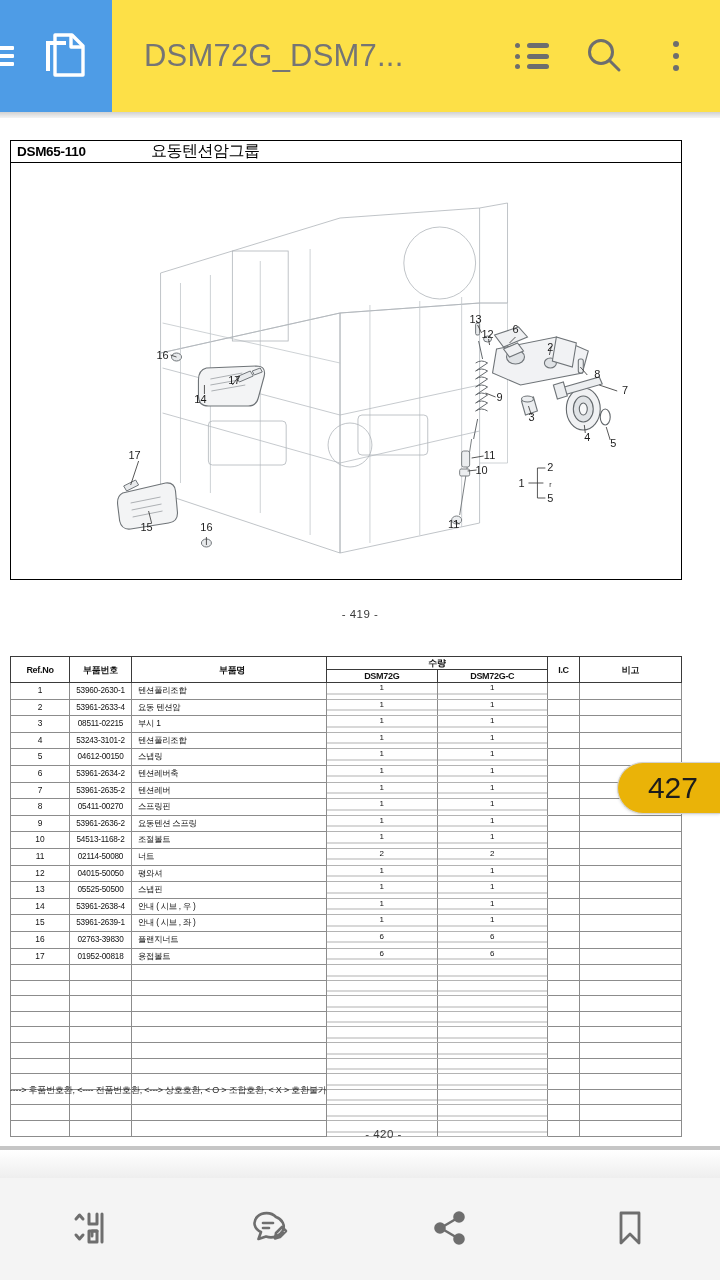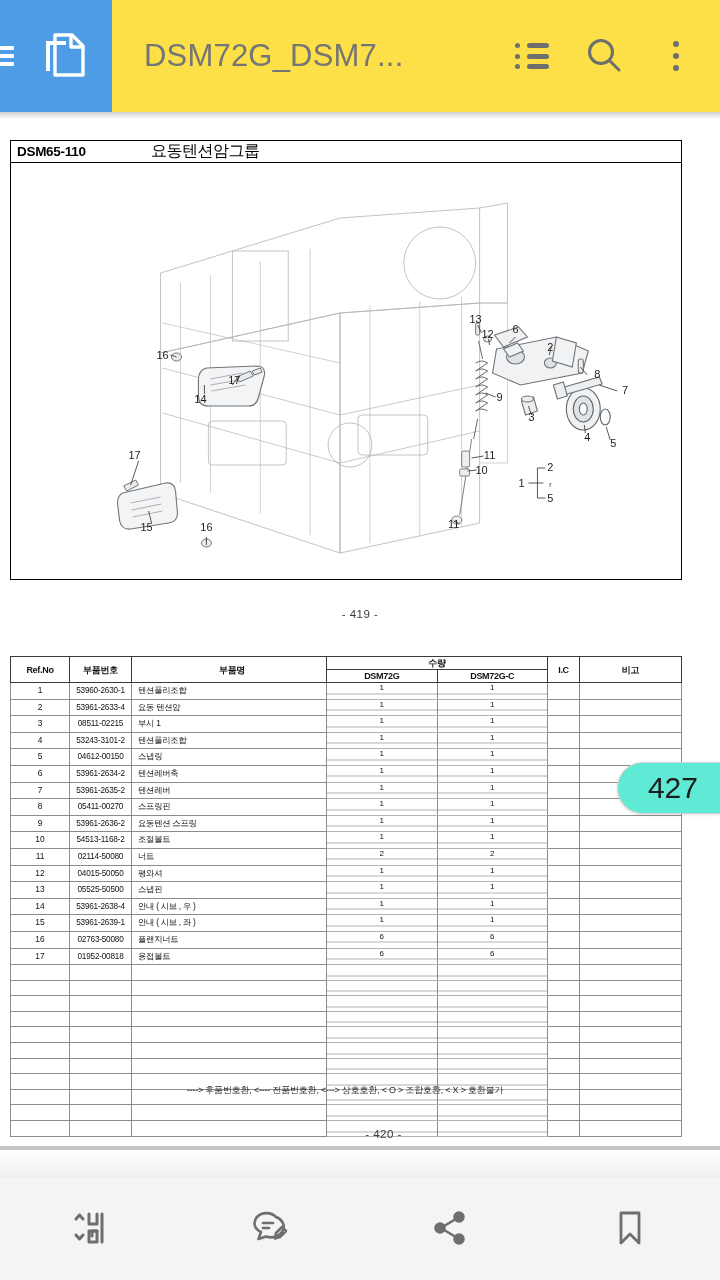--- a/index.html
+++ b/index.html
@@ -105,28 +105,28 @@
   tbody td.c-q1, tbody td.c-q2 {
     font-size: 8px; vertical-align: top; line-height: 10px;
     border-bottom: 0.7px solid #b4b4b4;
     background: linear-gradient(to bottom, transparent 0 10px, #b0b0b0 10px 10.7px, transparent 10.7px 100%);
   }
   tbody tr td { font-size: 8.4px; }
   tbody tr.empty td { color: transparent; }
 
   .legend {
     position: absolute; left: 10px; top: 966px; width: 672px;
-    text-align: center; font-size: 9px; color: #2b2b2b; letter-spacing: -.2px;
+    text-align: left; font-size: 9px; color: #2b2b2b; letter-spacing: -.2px;
     padding-right: 2px;
   }
 
   
   .page-pill {
     position: absolute; right: 0; top: 762px;
-    background: #5eead4; border: 1px solid #d2d2d2; border-right: none;
+    background: #eab308; border: 1px solid #d2d2d2; border-right: none;
     border-radius: 44px 0 0 44px;
     padding: 10px 22px 10px 30px;
     font-size: 30px; color: #1c1c1c; line-height: 1;
     box-shadow: 0 1px 3px rgba(0,0,0,.12);
   }
 
   
   .bottom-sep { position: absolute; left: 0; top: 1146px; width: 720px; height: 4px; background: #c6c6c6; }
   .bottom-fade { position: absolute; left: 0; top: 1150px; width: 720px; height: 28px;
     background: linear-gradient(to bottom, #ffffff, #eeeeee); }
@@ -500,21 +500,21 @@
                 <td class="c-ref">15</td>
                 <td class="c-pn">53961-2639-1</td>
                 <td class="c-name">안내 ( 시브 , 좌 )</td>
                 <td class="c-q1">1</td>
                 <td class="c-q2">1</td>
                 <td class="c-ic"></td>
                 <td class="c-rem"></td>
               </tr>
               <tr>
                 <td class="c-ref">16</td>
-                <td class="c-pn">02763-50080</td>
+                <td class="c-pn">02763-39830</td>
                 <td class="c-name">플랜지너트</td>
                 <td class="c-q1">6</td>
                 <td class="c-q2">6</td>
                 <td class="c-ic"></td>
                 <td class="c-rem"></td>
               </tr>
               <tr>
                 <td class="c-ref">17</td>
                 <td class="c-pn">01952-00818</td>
                 <td class="c-name">용접볼트</td>

